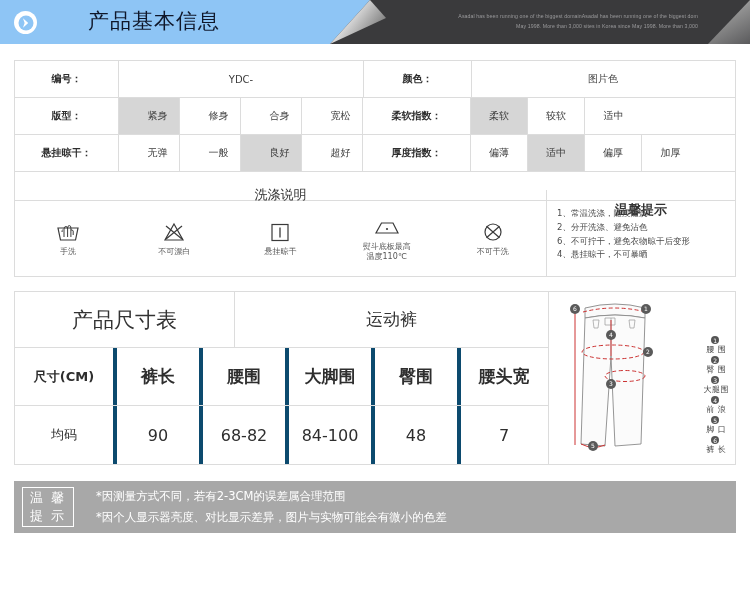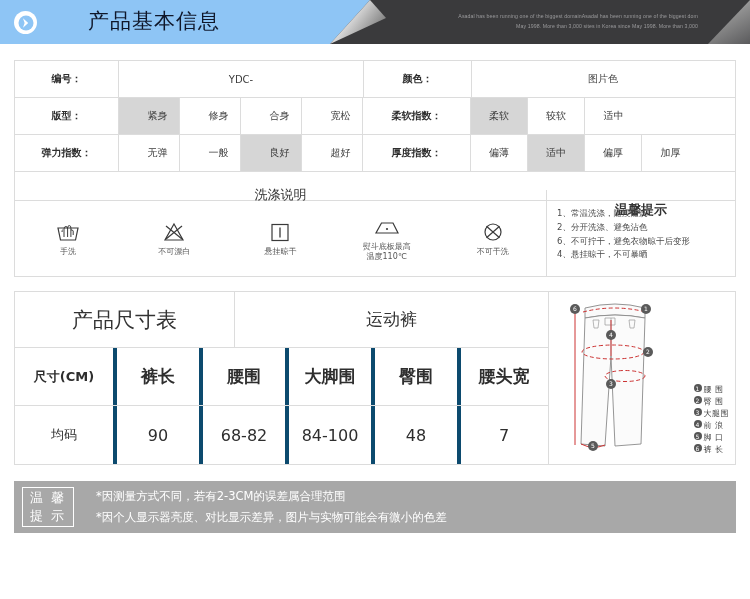--- a/index.html
+++ b/index.html
@@ -140,21 +140,21 @@
     font-size: 13px; line-height: 1.35; letter-spacing: 2px;
     font-family: "DejaVu Sans", sans-serif;
   }
   .notice-lines { margin-left: 22px; color: #ffffff; }
   .notice-lines div {
     font-size: 11.5px; line-height: 1.85; font-family: "DejaVu Sans", sans-serif;
   }
 
   
   .legend { position: absolute; right: 6px; bottom: 8px; }
-  .legend-item { display: flex; margin-bottom: 1px; }
+  .legend-item { display: flex; align-items: center; margin-bottom: 1px; flex-direction: column; }
   .legend-num {
     width: 8px; height: 8px; border-radius: 50%; background: #555; color: #fff;
     font-size: 6px; display: flex; align-items: center; justify-content: center;
     margin-right: 2px; font-family: "DejaVu Sans", sans-serif;
   }
   .legend-txt { font-size: 8px; color: #444; font-family: "DejaVu Sans", sans-serif; letter-spacing: .5px; }
 </style>
 </head>
 <body>
 
@@ -193,21 +193,21 @@
       <div class="cell c-opt">修身</div>
       <div class="cell c-opt">合身</div>
       <div class="cell c-opt">宽松</div>
       <div class="cell lbl c-label2">柔软指数：</div>
       <div class="cell c-opt2 hl">柔软</div>
       <div class="cell c-opt2">较软</div>
       <div class="cell c-opt2">适中</div>
     </div>
 
     <div class="row info-row">
-      <div class="cell lbl c-label">弹力指数：</div>
+      <div class="cell lbl c-label">悬挂晾干：</div>
       <div class="cell c-opt">无弹</div>
       <div class="cell c-opt">一般</div>
       <div class="cell c-opt hl">良好</div>
       <div class="cell c-opt">超好</div>
       <div class="cell lbl c-label2">厚度指数：</div>
       <div class="cell c-opt2">偏薄</div>
       <div class="cell c-opt2 hl">适中</div>
       <div class="cell c-opt2">偏厚</div>
       <div class="cell c-opt2">加厚</div>
     </div>

